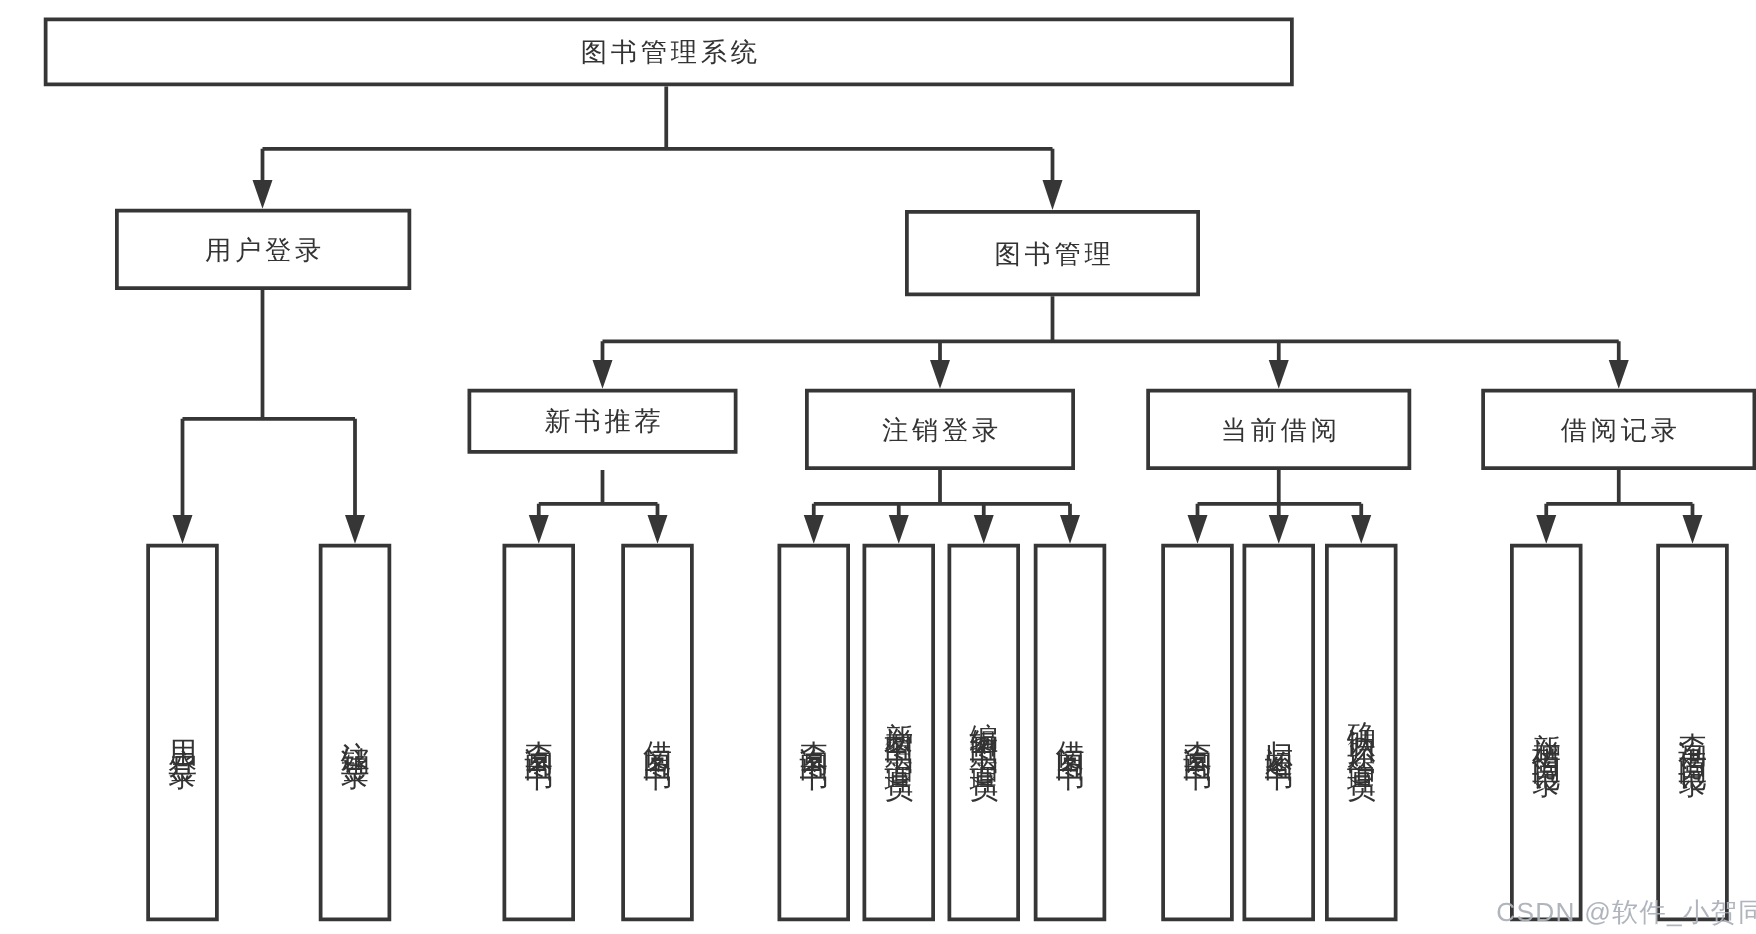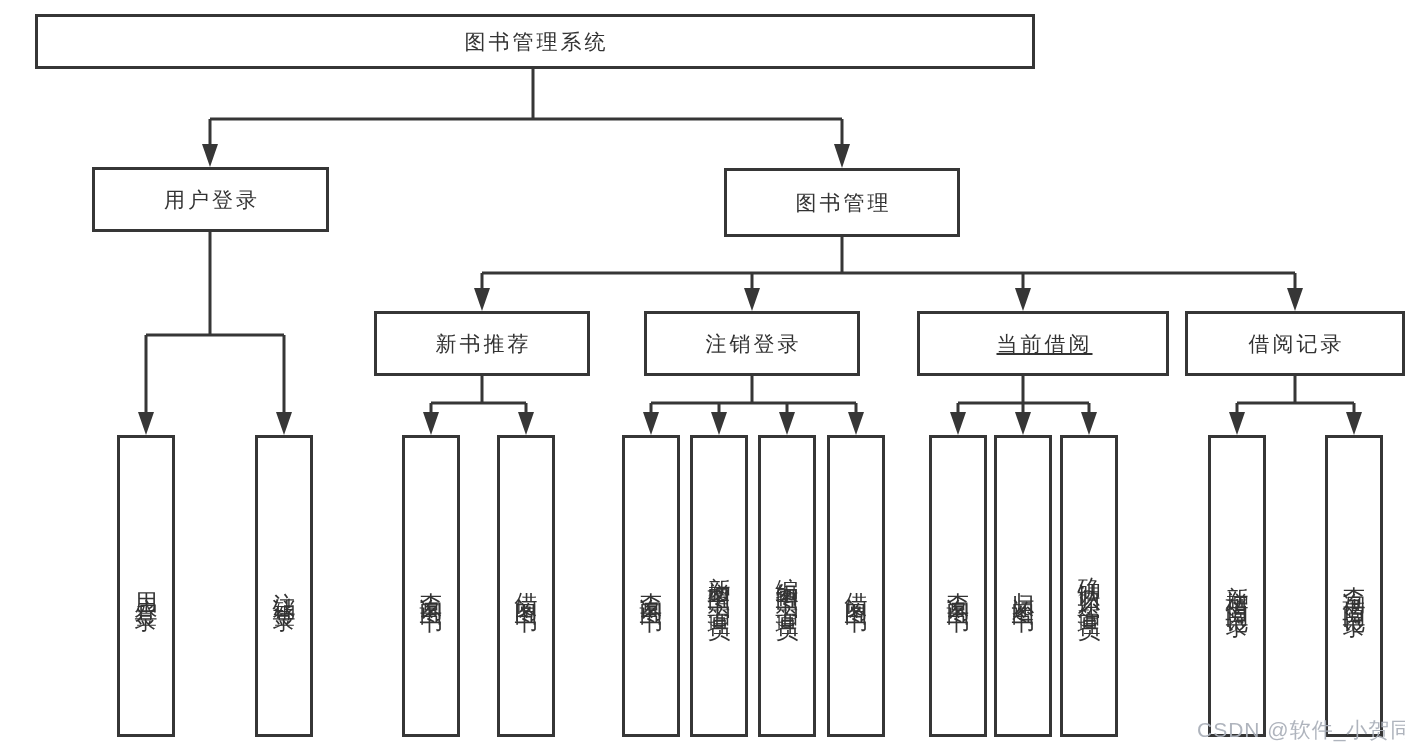--- a/index.html
+++ b/index.html
@@ -41,23 +41,23 @@
   }
   .hlabel {
     font-size: 21px;
     letter-spacing: 3px;
     white-space: nowrap;
     padding-left: 3px; 
   }
   .root  { left: 23px;  top: 14px;  width: 1000px; height: 55px; }
   .l2a   { left: 80px;  top: 167px; width: 237px;  height: 65px; }
   .l2b   { left: 712px; top: 168px; width: 236px;  height: 69px; }
-  .l3a   { left: 362px; top: 311px; width: 216px;  height: 65px; }
+  .l3a   { left: 362px; top: 311px; width: 216px;  height: 52px; }
   .l3b   { left: 632px; top: 311px; width: 216px;  height: 65px; }
-  .l3c   { left: 905px; top: 311px; width: 252px;  height: 65px; text-decoration: underline; }
+  .l3c   { left: 905px; top: 311px; width: 212px;  height: 65px; }
   .l3d   { left: 1173px;top: 311px; width: 220px;  height: 65px; }
   .leaf {
     top: 435px;
     width: 58px;
     height: 302px;
   }
   .vtext {
     writing-mode: vertical-rl;
     text-orientation: mixed;
     font-size: 23px;

